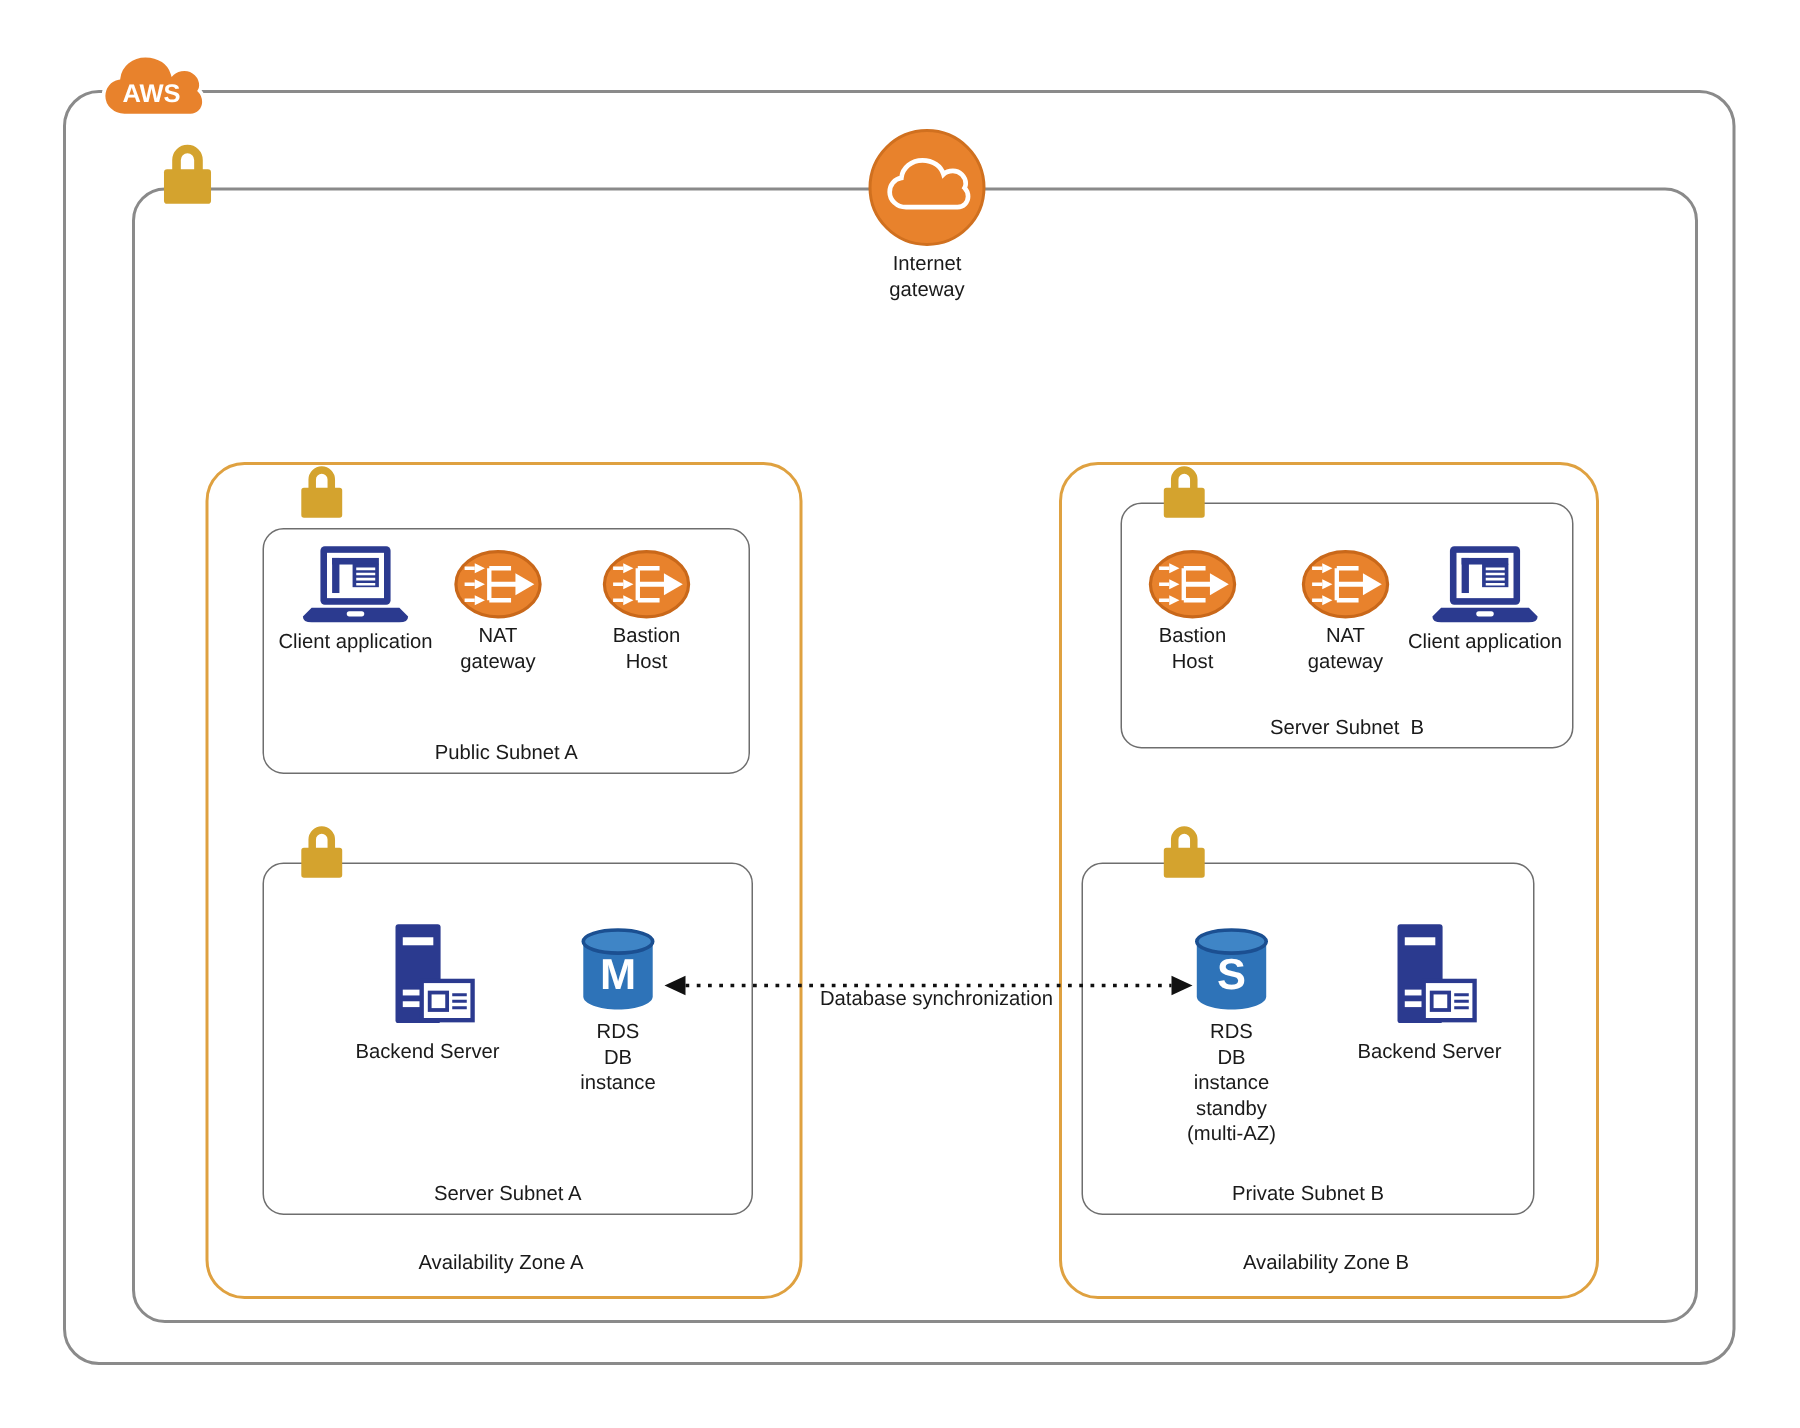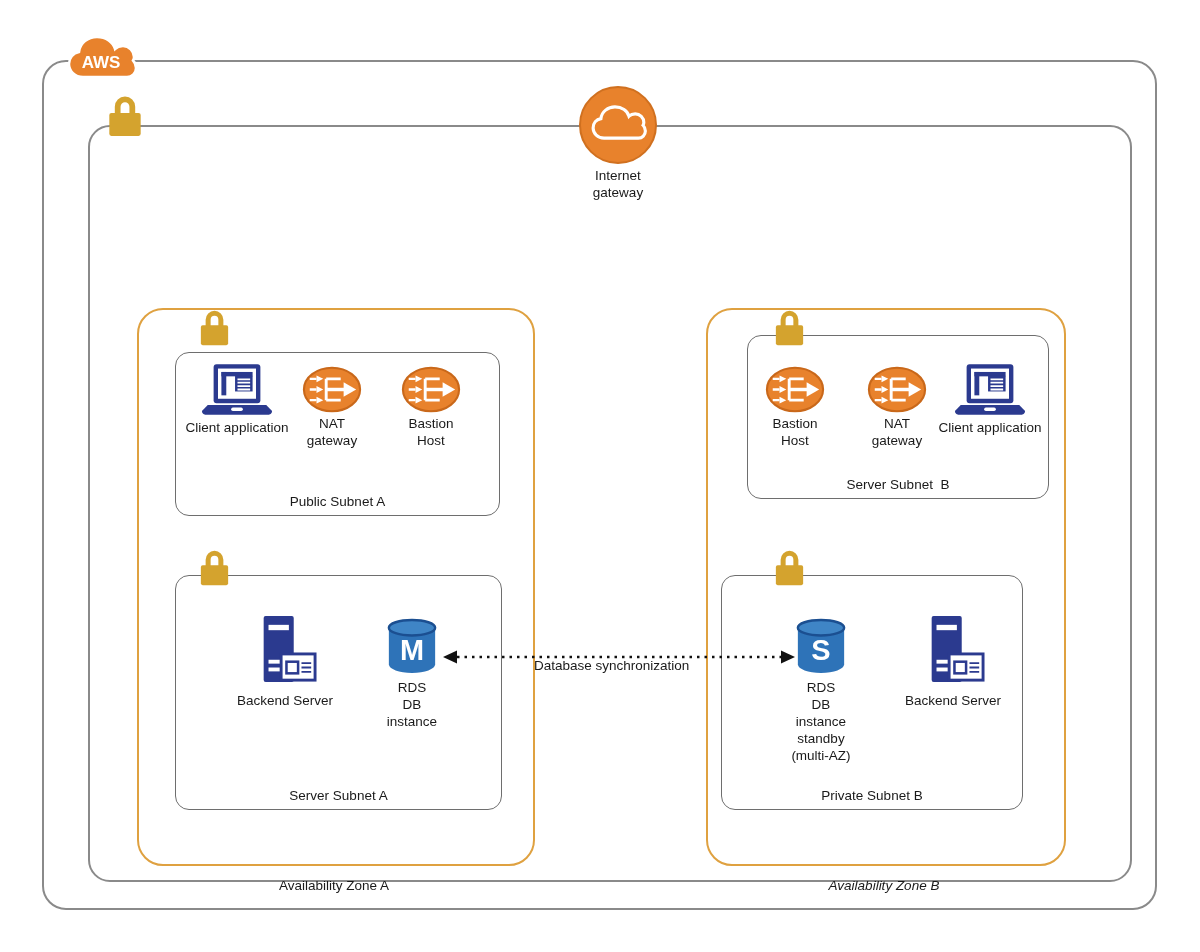--- a/index.html
+++ b/index.html
@@ -11,28 +11,28 @@
   .az-box{border:2.2px solid #dfa140;border-radius:26px;}
   .az-a{left:137px;top:308px;width:394px;height:554px;}
   .az-b{left:706px;top:308px;width:356px;height:554px;}
   .subnet-box{border:1.4px solid #6e6e6e;border-radius:14px;}
   .sub-pub-a{left:175px;top:335px;width:323px;height:162px;margin-top:17px;}
   .sub-priv-a{left:175px;top:575px;width:325px;height:233px;}
   .sub-pub-b{left:747px;top:335px;width:300px;height:162px;}
   .sub-priv-b{left:721px;top:575px;width:300px;height:233px;}
   .subnet-label{position:absolute;left:0;right:0;bottom:6px;text-align:center;
                 font-size:13.5px;white-space:pre-wrap;}
-  .az-label{position:absolute;top:834px;text-align:center;font-size:13.5px;margin-top:44px;}
+  .az-label{position:absolute;top:834px;text-align:center;font-size:13.5px;}
   .az-label.a{left:137px;width:394px;}
-  .az-label.b{left:706px;width:356px;font-style:italic;}
+  .az-label.b{left:706px;width:356px;}
   .node{position:absolute;display:flex;flex-direction:column;align-items:center;
         text-align:center;font-size:13.5px;line-height:1.25;}
   .nlabel{white-space:pre-wrap;margin-top:3px;}
   .abs{position:absolute;}
-  .sync-label{position:absolute;left:534px;top:658px;width:168px;text-align:left;font-size:13.5px;}
+  .sync-label{position:absolute;left:534px;top:658px;width:168px;text-align:right;font-size:13.5px;}
   svg{display:block;}
 </style>
 </head>
 <body>
 
 <div class="stage">
 
   <svg width="0" height="0" style="position:absolute" aria-hidden="true">
     <defs>
       <path id="sym-cloud" d="M18,45 C10,45 4,39 4,32 C4,26 8,21 14,20 C15,11 23,5 32,5 C41,5 48,10 50,17 C52,15 55,14 58,14 C64,14 69,19 69,25 C69,26 68.7,27.3 68,28.5 C70,30.5 71,33 71,36 C71,41 67,45 62,45 Z"></path>

